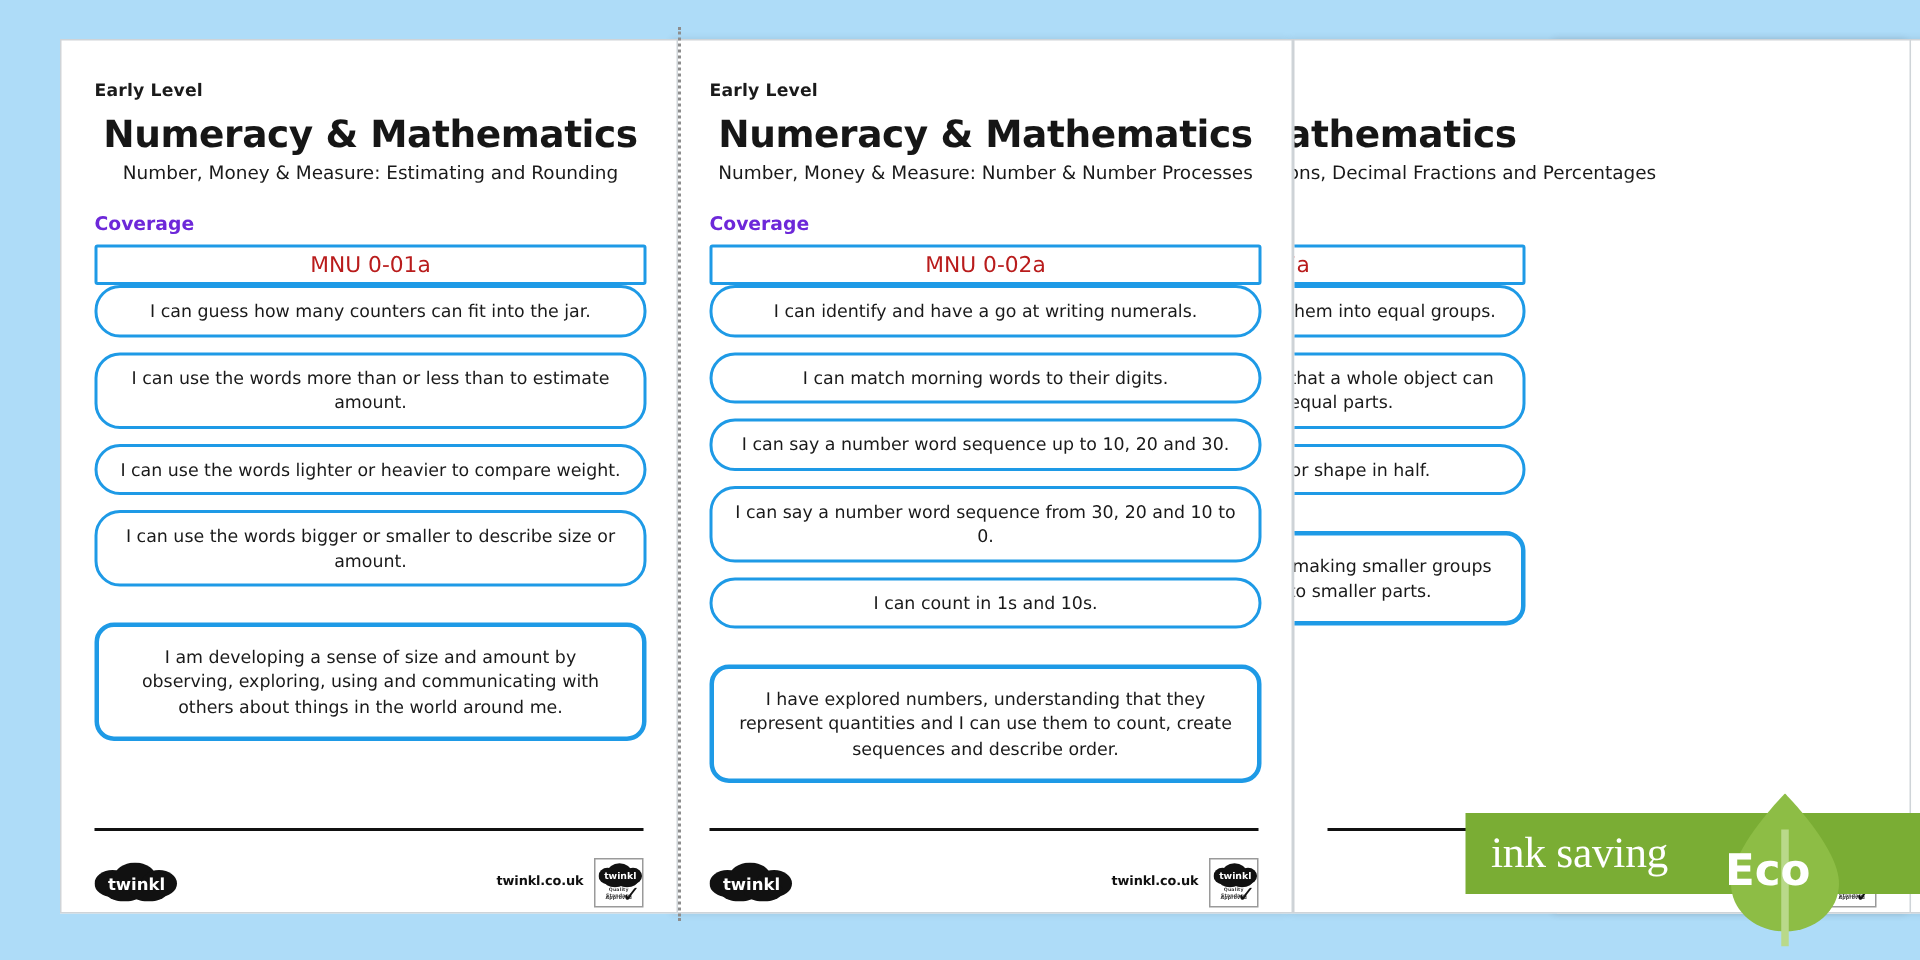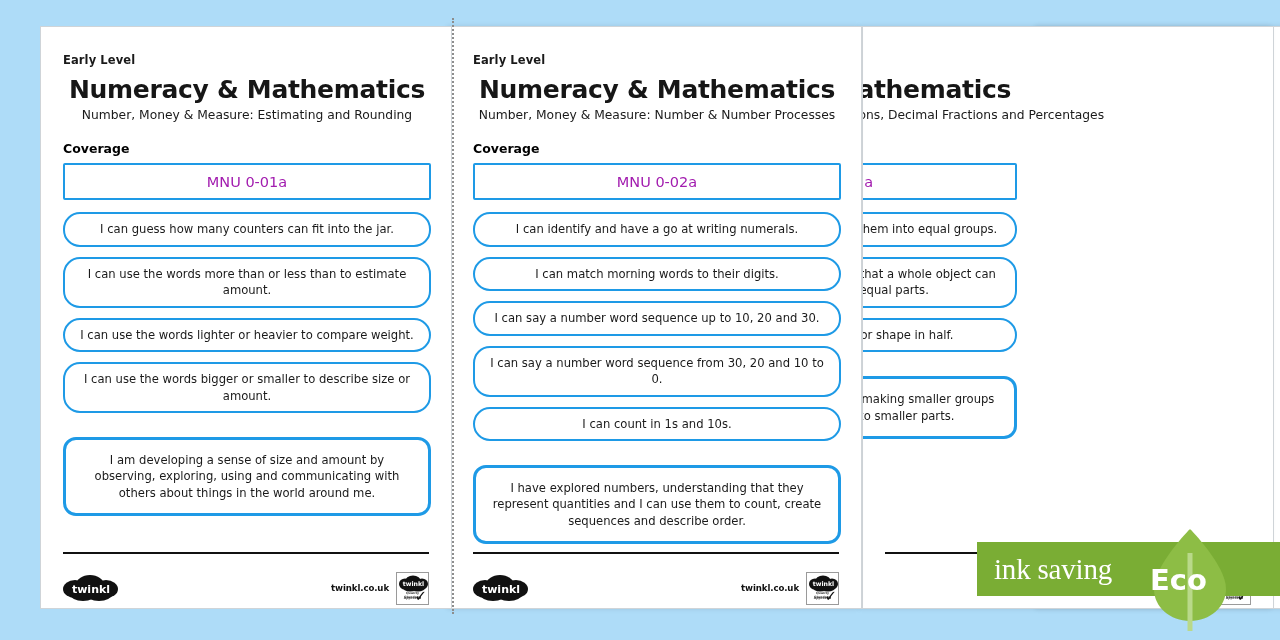--- a/index.html
+++ b/index.html
@@ -76,42 +76,41 @@
     font-size: 12.3px;
     text-align: center;
     color: #1a1a1a;
     margin-top: 5px;
     white-space: nowrap;
   }
   .coverage {
     font-family: "DejaVu Sans", sans-serif;
     font-weight: bold;
     font-size: 12.5px;
-    color: #000000;
+    color: #6d28d9;
     margin-top: 19px;
     margin-bottom: 7px;
   }
 
   
   .code-box {
     border: 2px solid #1e9ae6;
     border-radius: 2px;
-    height: 37px;
+    height: 27px;
     display: flex;
     align-items: center;
     justify-content: center;
     font-size: 14.5px;
-    color: #a21caf;
+    color: #b91c1c;
     background: #fff;
     white-space: nowrap;
   }
 
   
   .statements {
-    margin-top: 12px;
     display: flex;
     flex-direction: column;
     gap: 10px;
     flex: 1 1 auto;
   }
   .stmt {
     border: 2px solid #1e9ae6;
     border-radius: 17px;
     min-height: 34px;
     padding: 7px 14px;

